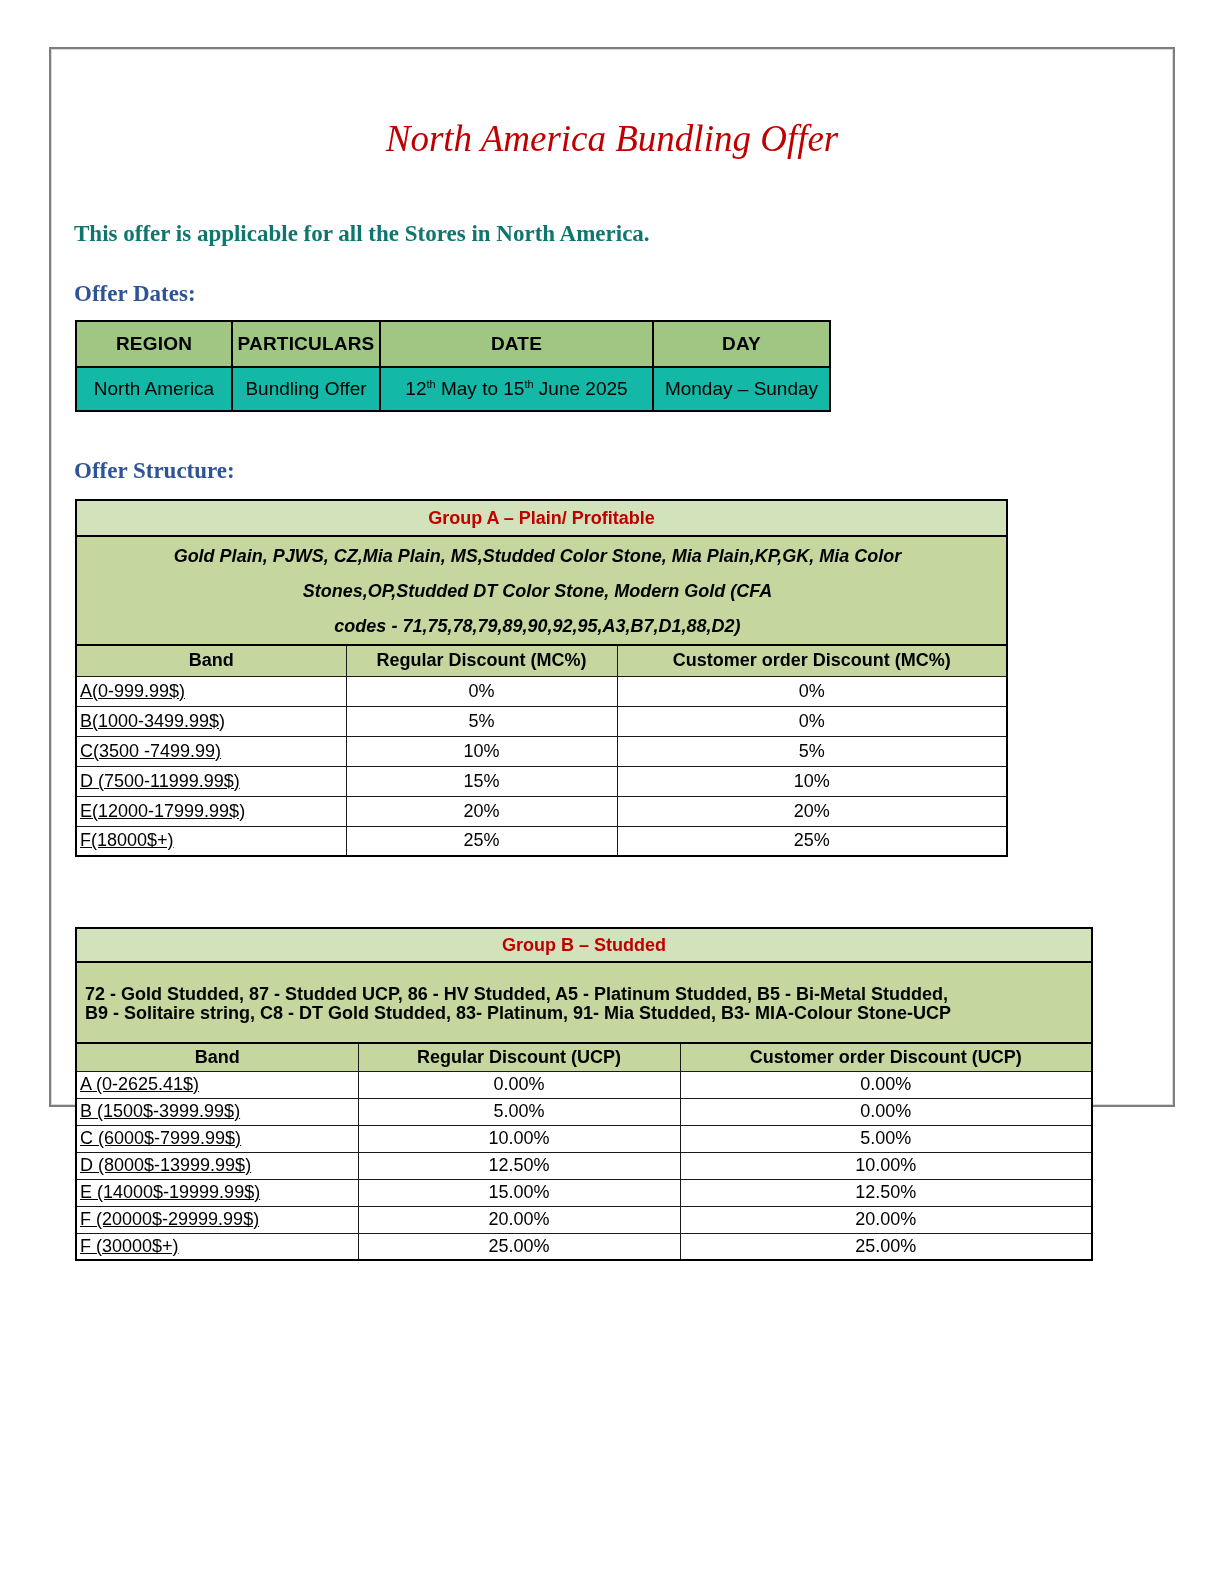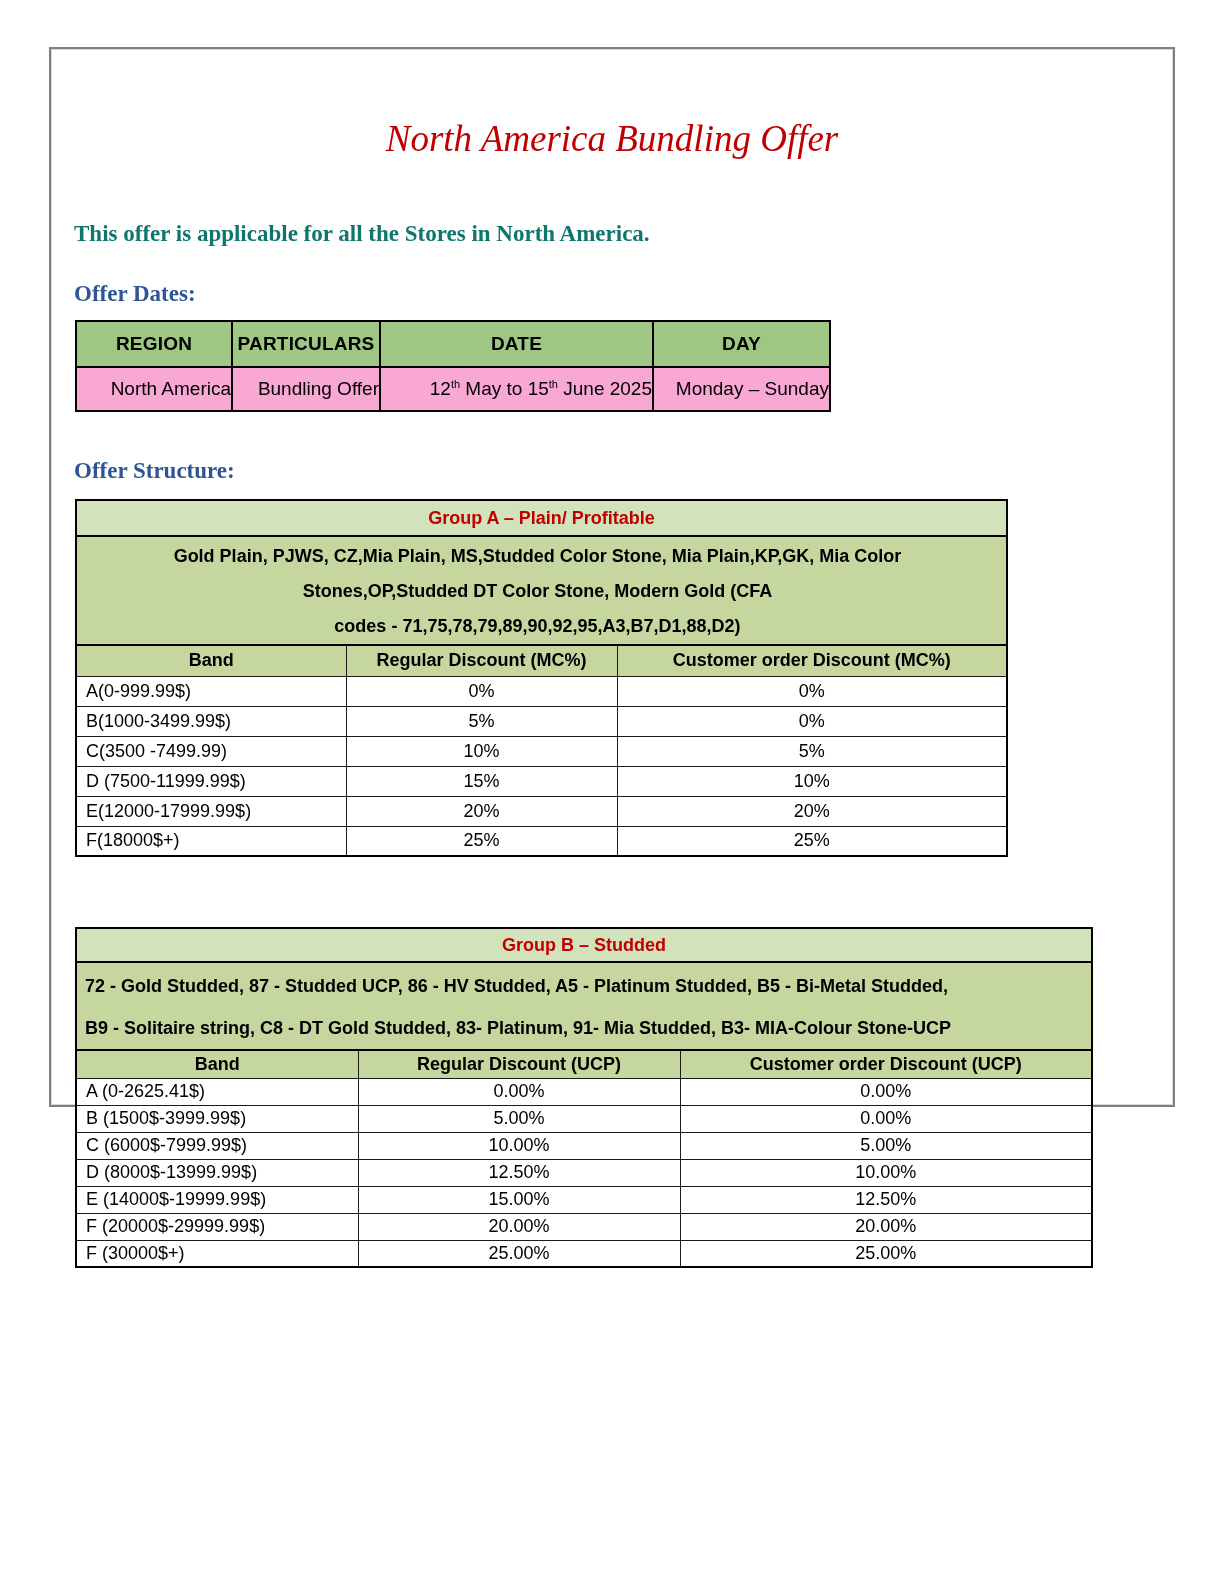--- a/index.html
+++ b/index.html
@@ -53,21 +53,21 @@
     text-align: center;
     vertical-align: middle;
     font-size: 19px;
   }
   .dates-table th {
     height: 46px;
     background: #9FC783;
     font-weight: bold;
     letter-spacing: 0.2px;
   }
-  .dates-table td { height: 44px; background: #f9a8d4; text-align: right; }
+  .dates-table td { height: 44px; background: #14b8a6; }
   .dates-table sup { font-size: 11px; vertical-align: super; line-height: 0; }
 
   
   .group-table { position: absolute; left: 24px; }
   .group-table th, .group-table td {
     border: 1.5px solid #1a1a1a;
     vertical-align: middle;
     font-size: 18px;
   }
   .group-table { border: 2px solid #000; }
@@ -82,37 +82,37 @@
     background: #C5D79E;
     font-weight: bold;
     white-space: pre-line;
     border-bottom: 2px solid #000 !important;
   }
   .col-header {
     background: #C5D79E;
     font-weight: bold;
     text-align: center;
   }
-  .band-cell { text-align: left; padding-left: 9px; background: #fff; }
+  .band-cell { text-align: left; padding-left: 3px; background: #fff; text-decoration: underline; }
   .pct-cell { text-align: center; background: #fff; }
 
   
   .group-a { top: 450px; width: 931px; }
   .group-a .group-title-cell { height: 36px; margin-left: 32px; }
   .group-a .group-desc-cell {
-    height: 105px; text-align: center; line-height: 35px; padding: 2px 10px 0 2px;
+    height: 105px; text-align: center; line-height: 35px; padding: 2px 10px 0 2px; font-style: italic;
   }
   .group-a .col-header { height: 31px; }
   .group-a td.data { height: 30px; }
 
   
   .group-b { top: 878px; width: 1016px; }
   .group-b .group-title-cell { height: 34px; }
   .group-b .group-desc-cell {
-    height: 81px; text-align: left; line-height: 42px; padding: 2px 8px 0 8px;
+    height: 81px; text-align: left; line-height: 19px; padding: 2px 8px 0 8px;
   }
   .group-b .col-header { height: 28px; }
   .group-b td.data { height: 27px; }
 </style>
 </head>
 <body>
 
 <div class="page">
 
   <div class="doc-title">North America Bundling Offer</div>

